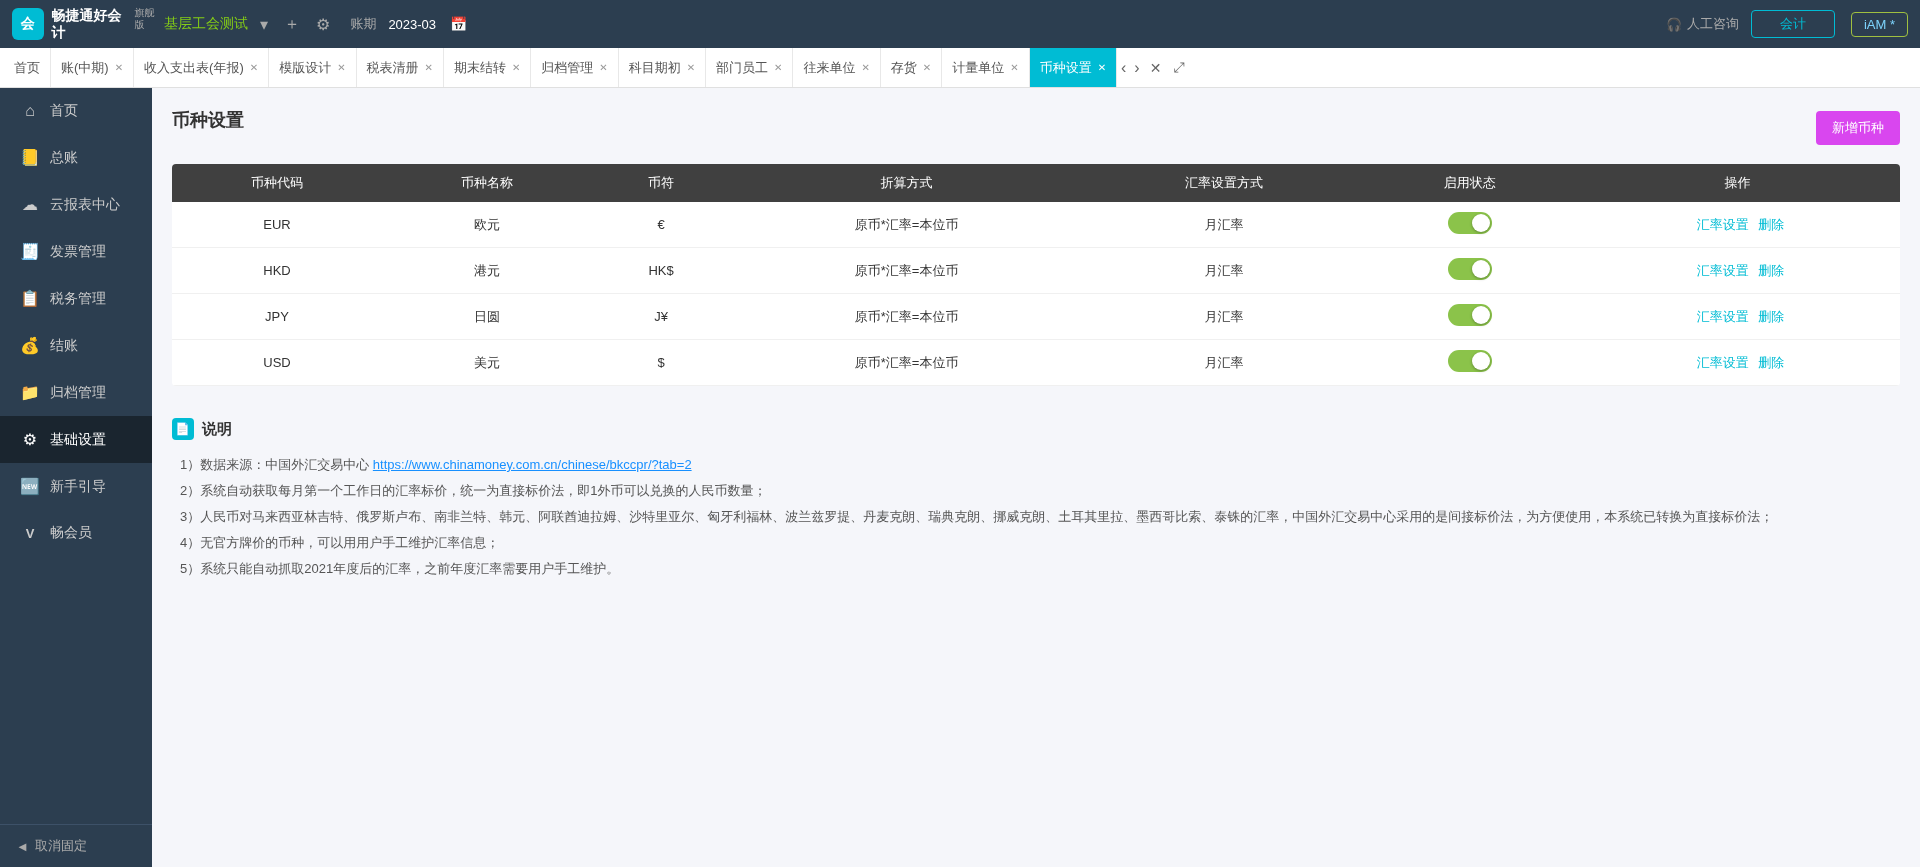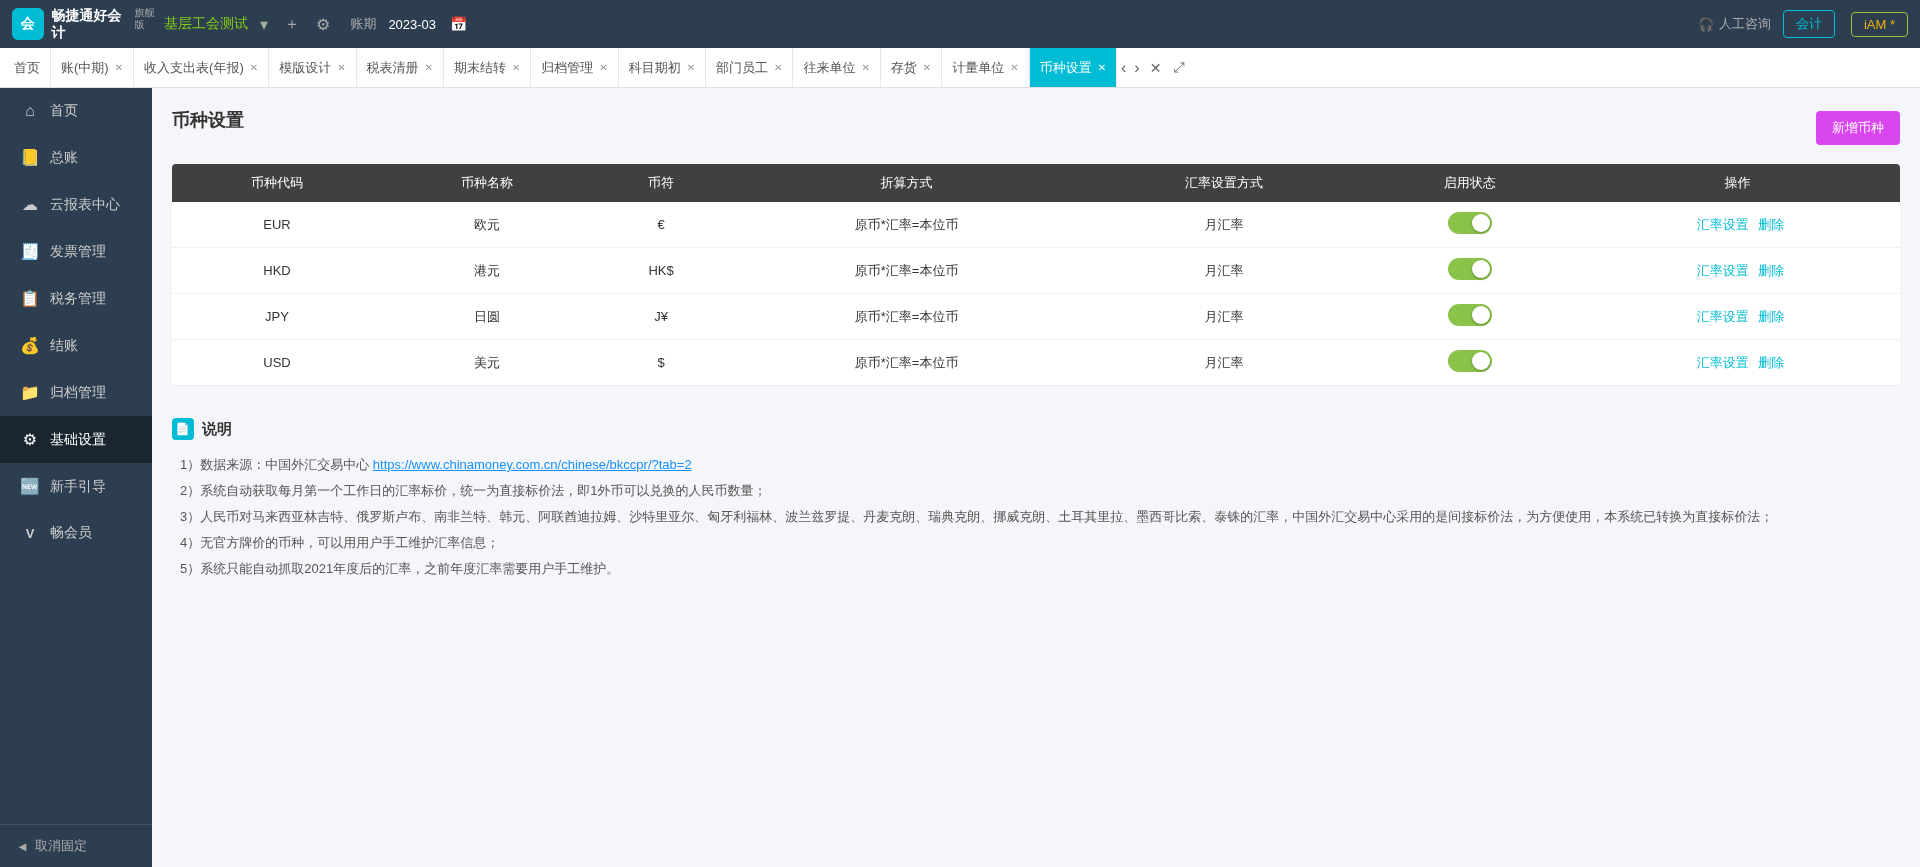--- a/index.html
+++ b/index.html
@@ -21,24 +21,24 @@
     .project-name { font-size: 14px; color: #84cc16; cursor: pointer; }
     .header-icon-btn { background: none; border: none; color: #aaa; cursor: pointer; font-size: 16px; padding: 4px; }
     .period-label { color: #aaa; font-size: 13px; margin-left: 8px; }
     .period-value { color: #fff; font-size: 13px; }
     .calendar-icon { color: #00bcd4; font-size: 14px; cursor: pointer; }
 
     .header-right { display: flex; align-items: center; gap: 12px; }
     .support-btn { display: flex; align-items: center; gap: 4px; color: #aaa; font-size: 13px; cursor: pointer; }
     .account-btn {
       background: none; border: 1px solid #00bcd4; color: #00bcd4;
-      padding: 4px 12px; border-radius: 4px; cursor: pointer; font-size: 13px;
+      padding: 4px 28px; border-radius: 4px; cursor: pointer; font-size: 13px;
     }
     .iam-btn {
-      background: none; border: 1px solid #a0c040; color: #eab308;
+      background: none; border: 1px solid #a0c040; color: #7dd3fc;
       padding: 4px 12px; border-radius: 4px; cursor: pointer; font-size: 13px; margin-left: 4px;
     }
 
     
     .tab-bar {
       display: flex; align-items: center; height: 40px;
       background: #fff; border-bottom: 1px solid #e0e0e0;
       padding: 0 4px; flex-shrink: 0; overflow-x: auto;
     }
     .tab-bar::-webkit-scrollbar { height: 0; }

